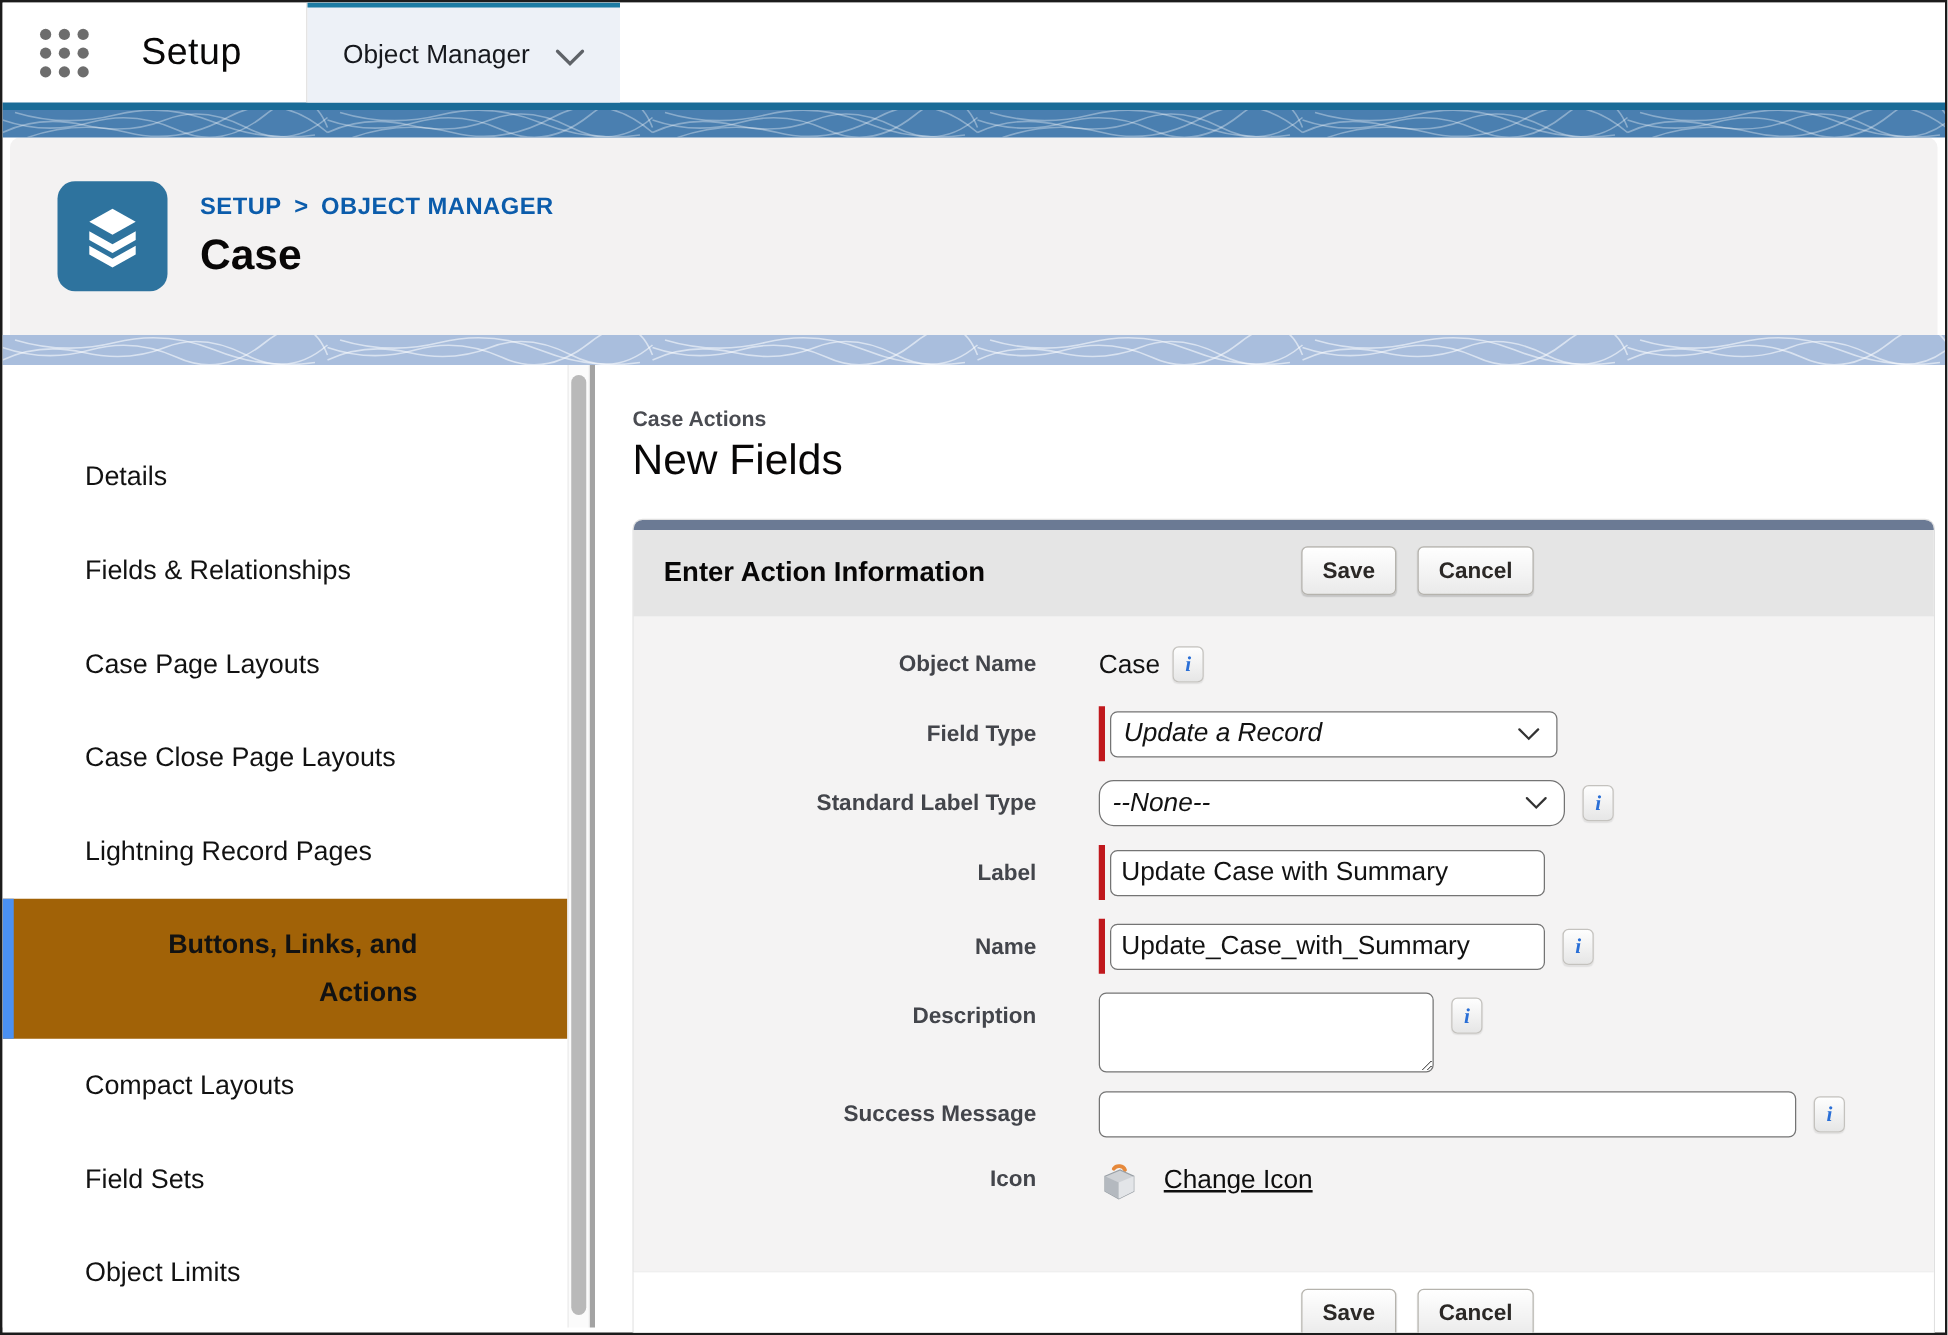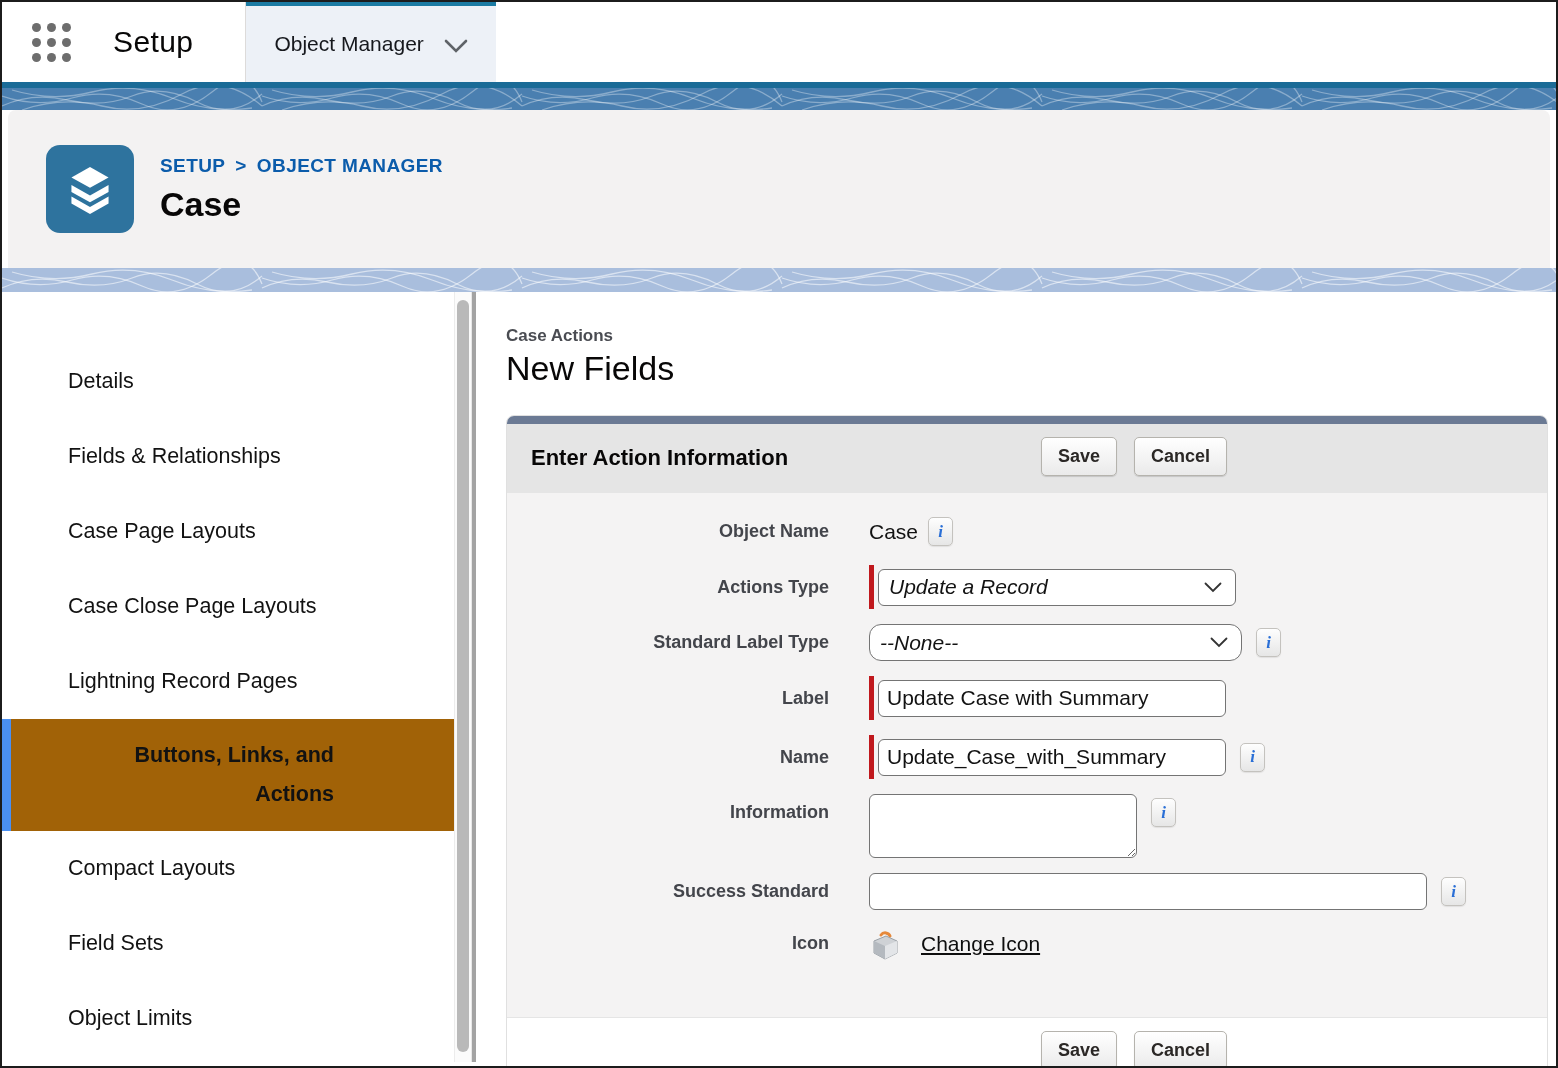--- a/index.html
+++ b/index.html
@@ -84,21 +84,21 @@
   .form-title { font-size:22px; font-weight:bold; color:#080707; }
   .header-btns { position:absolute; left:534px; top:13px; display:flex; gap:17px; }
   .btn {
     font-family:"Liberation Sans",sans-serif; font-size:18px; font-weight:bold; color:#2b2826;
     padding:8px 16px; border:1px solid #b5b3ad; border-radius:5px;
     background:linear-gradient(#ffffff,#eaeaea);
     box-shadow:0 1px 1px rgba(0,0,0,.14); cursor:pointer;
   }
 
   .form-body { background:#f4f3f3; padding:20px 0 40px; }
-  .frow { display:flex; align-items:center; margin-bottom:15px; }
+  .frow { display:flex; align-items:center; margin-bottom:15px;gap:10px; }
   .frow.top { align-items:flex-start; }
   .flabel {
     width:322px; text-align:right; font-size:18px; font-weight:bold; color:#43454b;
     margin-right:40px; flex:0 0 auto; line-height:37px;
   }
   .fvalue { display:flex; align-items:center; }
   .frow.top .fvalue { align-items:flex-start; }
   .static-val { font-size:21px; color:#121212; line-height:37px; }
 
   .req { width:5px; height:44px; background:#c0181d; margin-right:4px; flex:0 0 auto; }
@@ -275,21 +275,21 @@
 
           <div class="frow">
             <div class="flabel">Object Name</div>
             <div class="fvalue">
               <span class="static-val">Case</span>
               <span class="info-btn info-inline">i</span>
             </div>
           </div>
 
           <div class="frow">
-            <div class="flabel">Actions Type</div>
+            <div class="flabel">Field Type</div>
             <div class="fvalue">
               <span class="req"></span>
               <div class="fakeselect w-action">
                 <span>Update a Record</span>
                 <svg width="18" height="11" viewBox="0 0 18 11">
                     <path d="M1.5 1.5 L9 9 L16.5 1.5" fill="none" stroke="#333" stroke-width="1.8" stroke-linecap="round"></path>
                   </svg>
               </div>
             </div>
           </div>
@@ -318,29 +318,29 @@
           <div class="frow">
             <div class="flabel">Name</div>
             <div class="fvalue">
               <span class="req"></span>
               <input class="tinput w-short" type="text" value="Update_Case_with_Summary" style="">
               <span class="info-btn">i</span>
             </div>
           </div>
 
           <div class="frow top">
-            <div class="flabel">Information</div>
+            <div class="flabel">Description</div>
             <div class="fvalue">
               <textarea class="desc-ta" style=""></textarea>
               <span class="info-btn" style="margin-top:4px">i</span>
             </div>
           </div>
 
           <div class="frow">
-            <div class="flabel">Success Standard</div>
+            <div class="flabel">Success Message</div>
             <div class="fvalue">
               <input class="tinput w-long" type="text" value="" style="">
               <span class="info-btn">i</span>
             </div>
           </div>
 
           <div class="frow">
             <div class="flabel">Icon</div>
             <div class="fvalue">
               <svg class="action-icon-img" width="32" height="34" viewBox="0 0 32 34">

